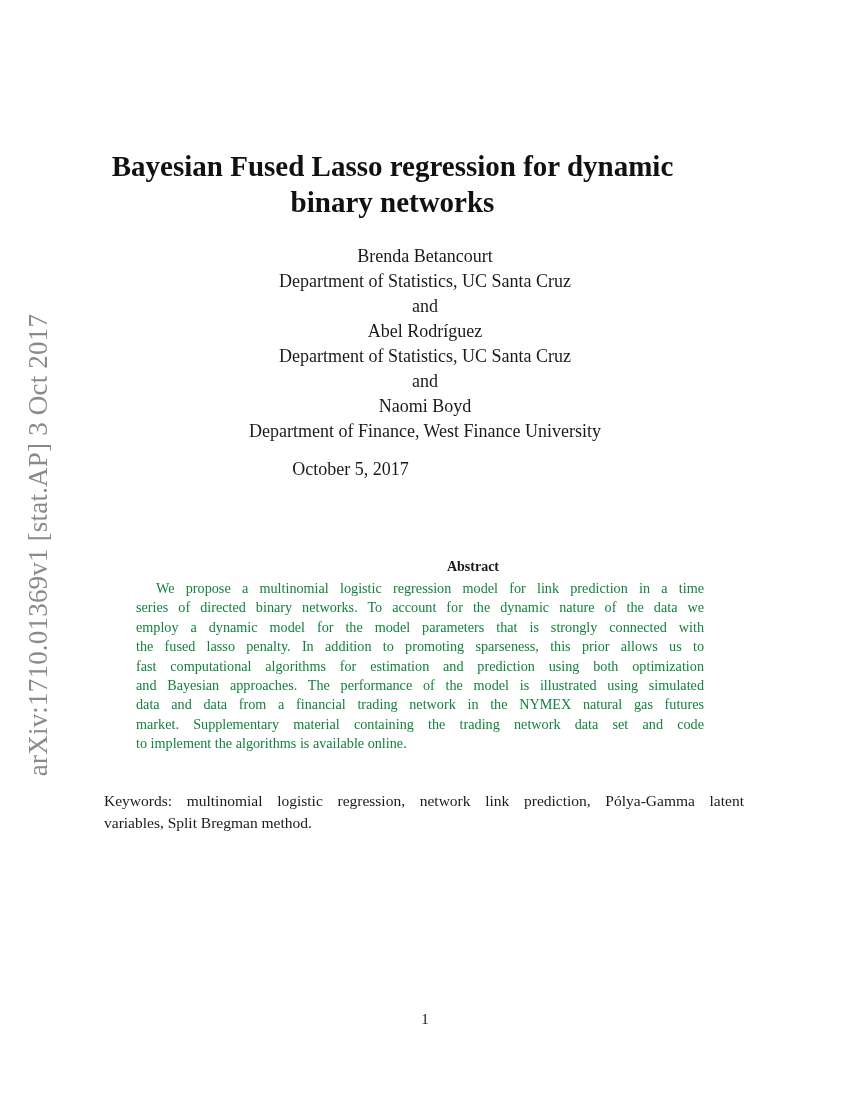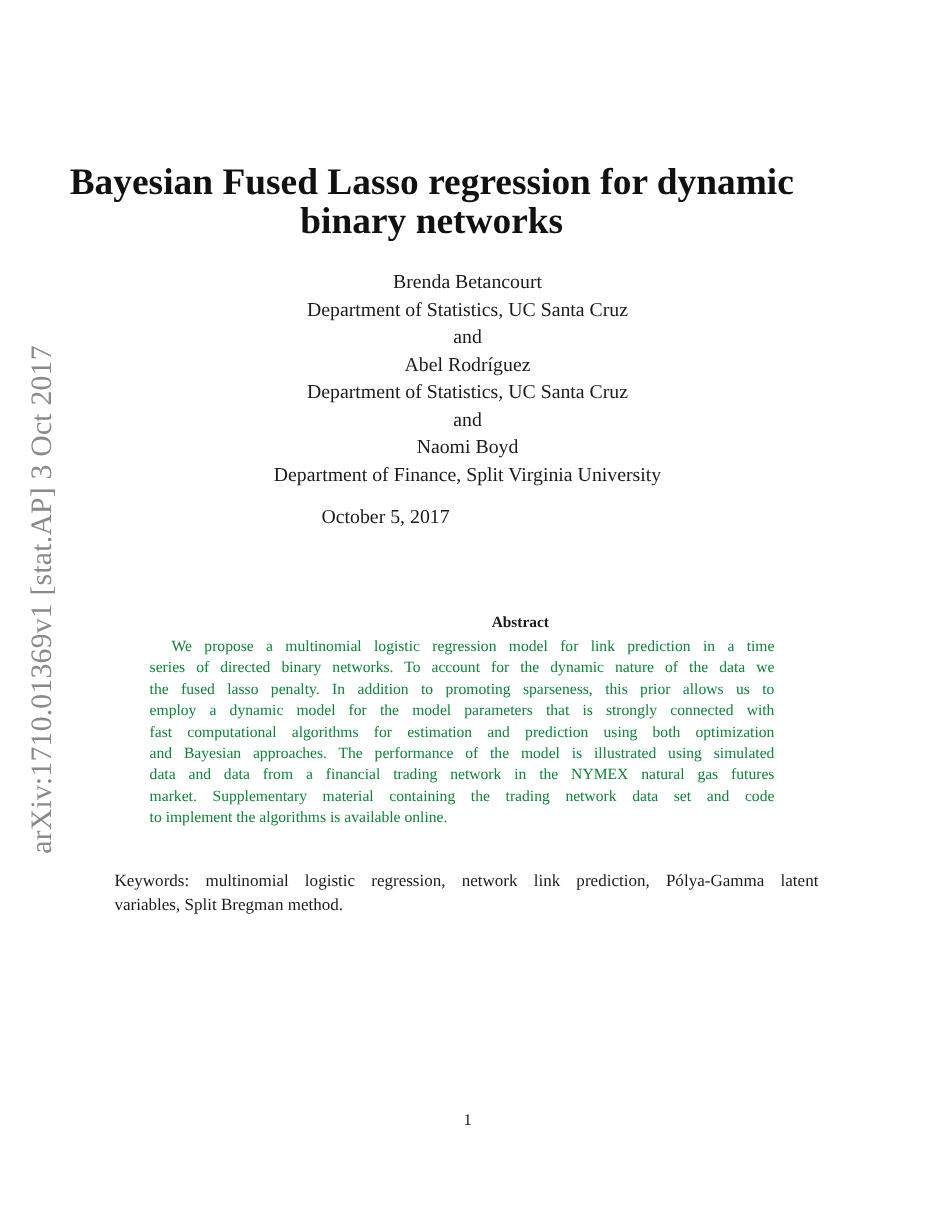--- a/index.html
+++ b/index.html
@@ -32,21 +32,21 @@
       color: #8a8a8a;
       letter-spacing: 0.2px;
     }
     .title {
       position: absolute;
       left: 0; width: 785px;
       top: 148px;
       text-align: center;
       font-family: "Liberation Serif", "DejaVu Serif", serif;
       font-weight: bold;
-      font-size: 34px;
+      font-size: 29px;
       line-height: 36px;
       color: #111;
     }
     .authors {
       position: absolute;
       left: 0; width: 850px;
       top: 244px;
       text-align: center;
       font-family: "Liberation Serif", "DejaVu Serif", serif;
       font-size: 18px;
@@ -132,32 +132,32 @@
   </div>
 
   <div class="authors">
     <div>Brenda Betancourt</div>
     <div>Department of Statistics, UC Santa Cruz</div>
     <div>and</div>
     <div>Abel Rodríguez</div>
     <div>Department of Statistics, UC Santa Cruz</div>
     <div>and</div>
     <div>Naomi Boyd</div>
-    <div>Department of Finance, Split Virginia University</div>
+    <div>Department of Finance, West Finance University</div>
   </div>
 
   <div class="date">October 5, 2017</div>
 
   <div class="abstract-heading">Abstract</div>
 
   <div class="abstract-body">
     <span class="abstract-line first">We propose a multinomial logistic regression model for link prediction in a time</span>
     <span class="abstract-line">series of directed binary networks. To account for the dynamic nature of the data we</span>
+    <span class="abstract-line">employ a dynamic model for the model parameters that is strongly connected with</span>
     <span class="abstract-line">the fused lasso penalty. In addition to promoting sparseness, this prior allows us to</span>
-    <span class="abstract-line">employ a dynamic model for the model parameters that is strongly connected with</span>
     <span class="abstract-line">fast computational algorithms for estimation and prediction using both optimization</span>
     <span class="abstract-line">and Bayesian approaches. The performance of the model is illustrated using simulated</span>
     <span class="abstract-line">data and data from a financial trading network in the NYMEX natural gas futures</span>
     <span class="abstract-line">market. Supplementary material containing the trading network data set and code</span>
     <span class="abstract-line last">to implement the algorithms is available online.</span>
   </div>
 
   <div class="keywords">
     <span class="kw-line"><span class="kw-label">Keywords:</span><span> multinomial logistic regression, network link prediction, Pólya-Gamma latent</span></span>
     <span class="kw-line last">variables, Split Bregman method.</span>

